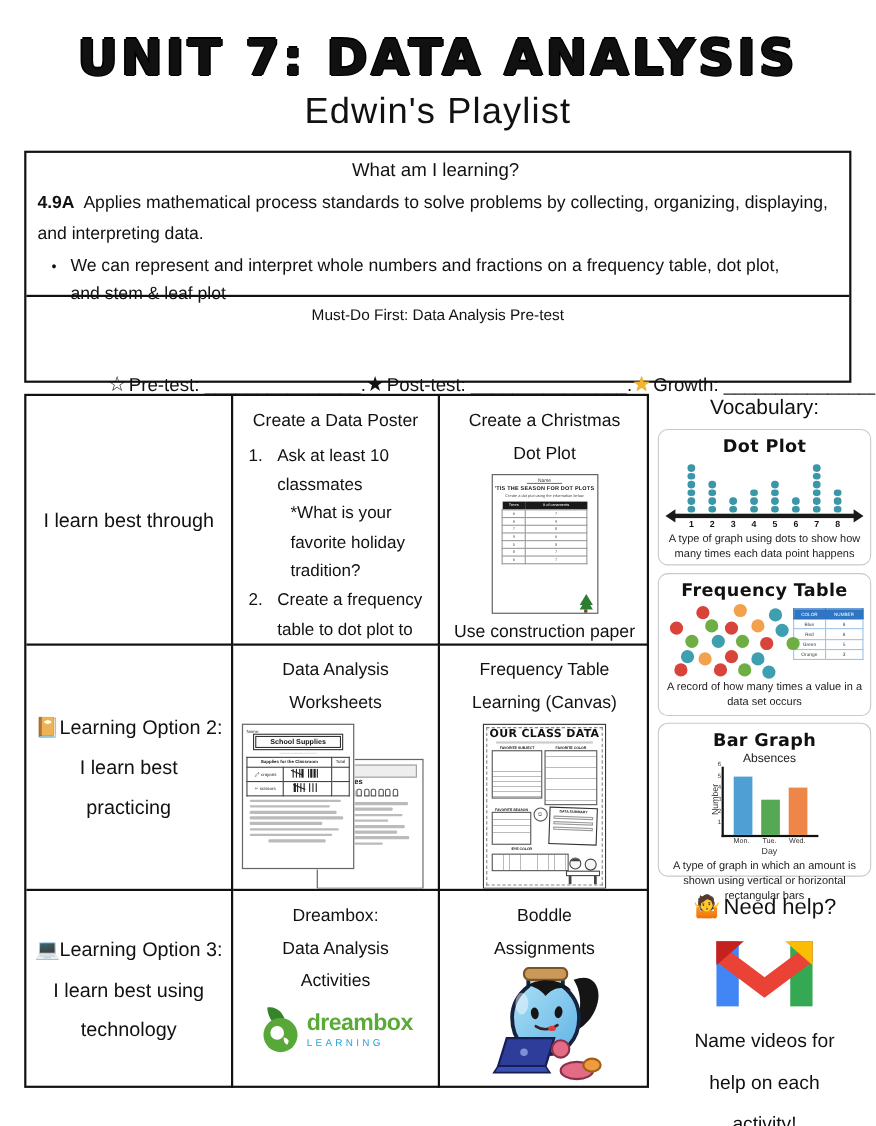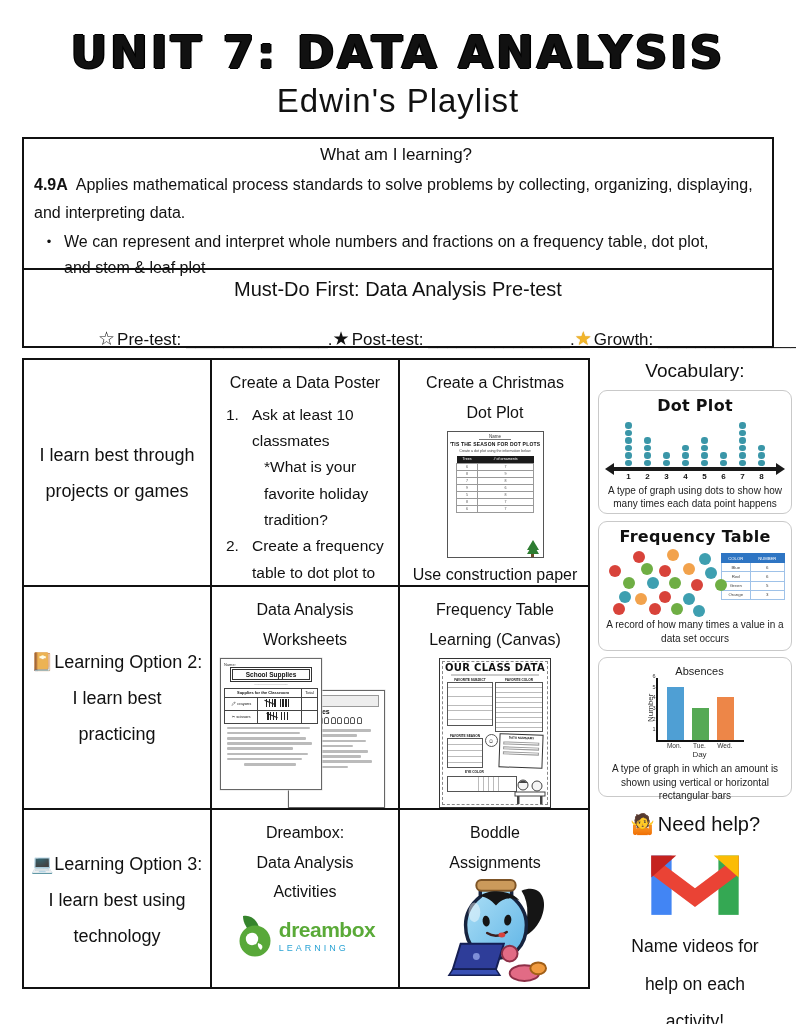--- a/index.html
+++ b/index.html
@@ -16,23 +16,23 @@
   
   .info-box{ position:absolute; left:22px; top:137px; width:752px; height:211px; border:2.5px solid #111; }
   .info-top{ height:131px; padding:6px 14px 0 10px; border-bottom:2.5px solid #111; }
   .info-heading{ text-align:center; font-size:17px; margin-bottom:6px; }
   .info-standard{ font-size:16px; line-height:1.75; }
   .std-code{ font-weight:bold; margin-right:8px; }
   .info-bullet{ display:flex; font-size:16px; line-height:1.6; margin-top:2px; }
   .info-bullet .marker{ width:30px; text-align:center; font-size:13px; padding-top:3px; }
   .info-bullet .btext{ flex:1; padding-right:30px; }
   .mustdo{ padding:8px 12px 0 12px; }
-  .mustdo-heading{ text-align:center; font-size:20px; }
+  .mustdo-heading{ text-align:center; font-size:14px; }
   .mustdo-row{ display:flex; justify-content:space-between; padding:0 58px 0 62px; margin-top:26px; font-size:17px; }
-  .mustdo-item{ white-space:nowrap; }
+  .mustdo-item{ white-space:nowrap;margin-top:17px; }
   .star{ font-size:19px; margin-right:2px; }
   .star.gold{ color:#f2b52b; text-shadow:0 0 1px #c98a00; }
 
   
   .opt-table{ position:absolute; left:22px; top:358px; width:568px; height:631px;
     display:grid; grid-template-columns:188px 188px 190px; grid-template-rows:227px 223px 179px;
     border:2.5px solid #111; }
   .cell{ border-right:2px solid #111; border-bottom:2px solid #111; overflow:hidden; }
   .cell.last-col{ border-right:none; } .cell.last-row{ border-bottom:none; }
   .opt-cell{ display:flex; flex-direction:column; justify-content:center; align-items:center; text-align:center;
@@ -197,21 +197,20 @@
           <span class="star gold" style="color: rgb(242, 181, 43);">★</span><span>Growth:</span> <span>_______________</span>
         </span>
       </div>
     </div>
   </div>
 
   <div class="opt-table">
 
     <div class="cell opt-cell">
       <div>I learn best through</div>
-      <div>projects or games</div>
     </div>
 
     <div class="cell act-cell">
       <div class="act-heading">Create a Data Poster</div>
       <div class="poster-list">
         <div class="pl-row">
           <span class="pl-num">1.</span>
           <span class="pl-text">Ask at least 10 classmates</span>
         </div>
         <div class="pl-sub">*What is your favorite holiday tradition?</div>
@@ -580,20 +579,21 @@
               <td>Orange</td>
               <td>3</td>
             </tr>
           </tbody>
         </table>
     </div>
     <div class="vcard-desc">A record of how many times a value in a data set occurs</div>
   </div>
 
   <div class="vcard vcard-3">
+    <div class="vcard-title">Bar Graph</div>
     <div class="bg-wrap">
       <div class="bg-ylabel">Number</div>
       <div class="bg-main">
         <div class="bg-title">Absences</div>
         <div class="bg-plot">
           <div class="bg-ticks" id="bg-ticks">
               <div class="bg-tick" style="bottom: 10.6667px;">1</div>
               <div class="bg-tick" style="bottom: 21.3333px;">2</div>
               <div class="bg-tick" style="bottom: 32px;">3</div>
               <div class="bg-tick" style="bottom: 42.6667px;">4</div>

